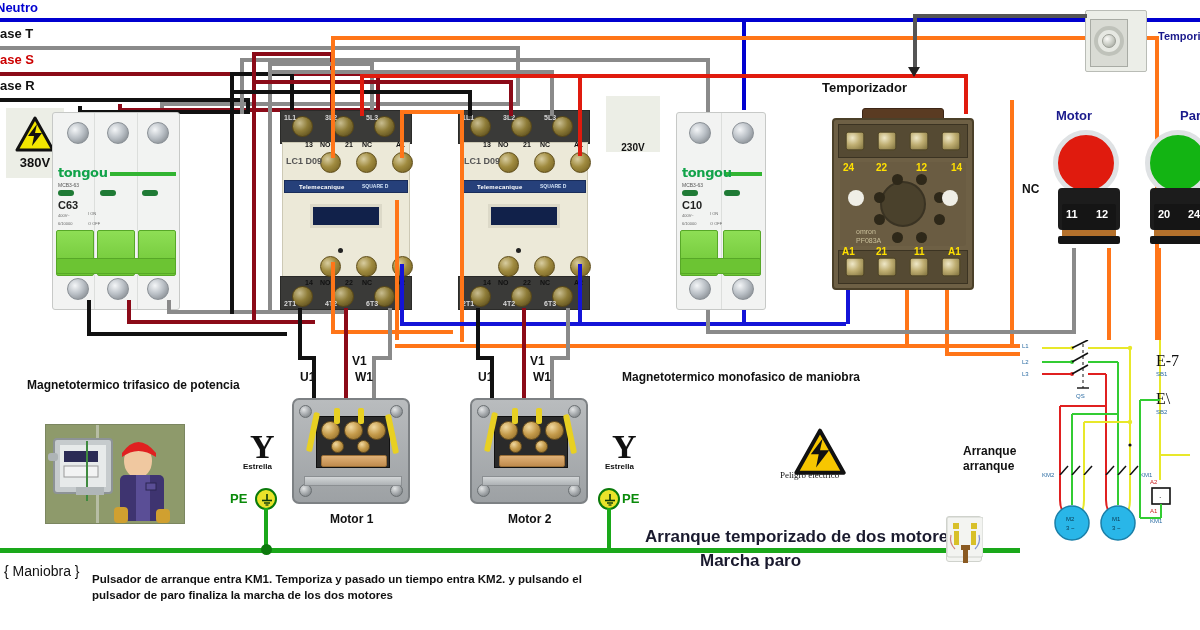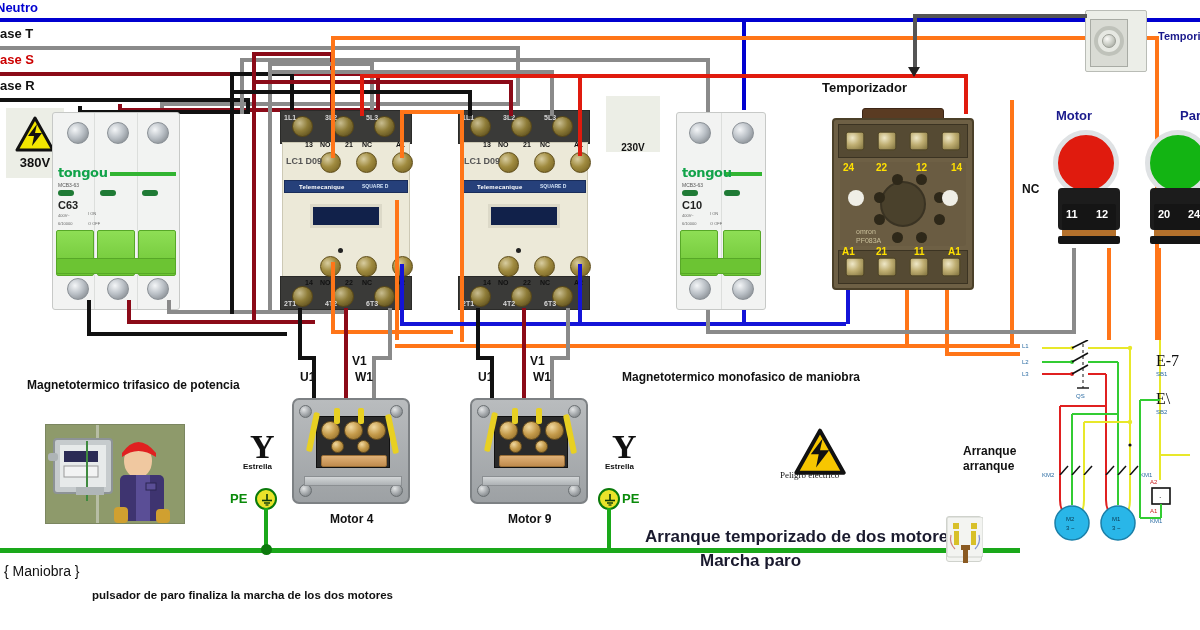--- a/index.html
+++ b/index.html
@@ -502,21 +502,21 @@
       <div class="mbox-term" style="left:14px; top:23px; width:13px; height:13px;"></div>
       <div class="mbox-term" style="left:40px; top:23px; width:13px; height:13px;"></div>
       <div class="mbox-bar" style="left:4px; top:38px; width:66px;"></div>
     </div>
     <div class="mbox-yel" style="left:16px; top:12px; width:6px; height:40px; transform:rotate(12deg);"></div>
     <div class="mbox-yel" style="left:40px; top:8px; width:6px; height:16px;"></div>
     <div class="mbox-yel" style="left:64px; top:8px; width:6px; height:16px;"></div>
     <div class="mbox-yel" style="left:95px; top:14px; width:6px; height:40px; transform:rotate(-12deg);"></div>
     <div class="mbox-plate" style="left:10px; bottom:16px; width:98px; height:10px;"></div>
   </div>
-  <div class="lbl" style="left:330px; top:512px; font-size:12px;">Motor 4</div>
+  <div class="lbl" style="left:330px; top:512px; font-size:12px;">Motor 1</div>
   <div class="lbl" style="left:250px; top:428px; font-size:34px; font-family:'Liberation Serif',serif;">Y</div>
   <div class="lbl" style="left:243px; top:462px; font-size:8px;">Estrella</div>
   <div class="pe" style="left:255px; top:488px;">
     <svg width="18" height="18" viewBox="0 0 18 18" style="position:absolute;left:1px;top:1px;">
       <line x1="9" y1="3" x2="9" y2="9" stroke="#0a3a0a" stroke-width="1.6"></line>
       <line x1="4" y1="9.5" x2="14" y2="9.5" stroke="#0a3a0a" stroke-width="1.6"></line>
       <line x1="6" y1="12" x2="12" y2="12" stroke="#0a3a0a" stroke-width="1.4"></line>
       <line x1="7.5" y1="14" x2="10.5" y2="14" stroke="#0a3a0a" stroke-width="1.2"></line>
     </svg>
   </div>
@@ -545,21 +545,21 @@
       <div class="mbox-term" style="left:14px; top:23px; width:13px; height:13px;"></div>
       <div class="mbox-term" style="left:40px; top:23px; width:13px; height:13px;"></div>
       <div class="mbox-bar" style="left:4px; top:38px; width:66px;"></div>
     </div>
     <div class="mbox-yel" style="left:16px; top:12px; width:6px; height:40px; transform:rotate(12deg);"></div>
     <div class="mbox-yel" style="left:40px; top:8px; width:6px; height:16px;"></div>
     <div class="mbox-yel" style="left:64px; top:8px; width:6px; height:16px;"></div>
     <div class="mbox-yel" style="left:95px; top:14px; width:6px; height:40px; transform:rotate(-12deg);"></div>
     <div class="mbox-plate" style="left:10px; bottom:16px; width:98px; height:10px;"></div>
   </div>
-  <div class="lbl" style="left:508px; top:512px; font-size:12px;">Motor 9</div>
+  <div class="lbl" style="left:508px; top:512px; font-size:12px;">Motor 2</div>
   <div class="lbl" style="left:612px; top:428px; font-size:34px; font-family:'Liberation Serif',serif;">Y</div>
   <div class="lbl" style="left:605px; top:462px; font-size:8px;">Estrella</div>
   <div class="pe" style="left:598px; top:488px;">
     <svg width="18" height="18" viewBox="0 0 18 18" style="position:absolute;left:1px;top:1px;">
       <line x1="9" y1="3" x2="9" y2="9" stroke="#0a3a0a" stroke-width="1.6"></line>
       <line x1="4" y1="9.5" x2="14" y2="9.5" stroke="#0a3a0a" stroke-width="1.6"></line>
       <line x1="6" y1="12" x2="12" y2="12" stroke="#0a3a0a" stroke-width="1.4"></line>
       <line x1="7.5" y1="14" x2="10.5" y2="14" stroke="#0a3a0a" stroke-width="1.2"></line>
     </svg>
   </div>
@@ -693,15 +693,16 @@
       <line x1="120" y1="60" x2="120" y2="178" stroke="#33cc33" stroke-width="2"></line>
       <line x1="120" y1="60" x2="140" y2="60" stroke="#33cc33" stroke-width="2"></line>
       <text x="2" y="8" font-size="6" fill="#2b6ca3" font-family="Liberation Sans">L1</text>
       <text x="2" y="24" font-size="6" fill="#2b6ca3" font-family="Liberation Sans">L2</text>
       <text x="2" y="36" font-size="6" fill="#2b6ca3" font-family="Liberation Sans">L3</text>
       <circle cx="110" cy="105" r="1.6" fill="#111"></circle>
     </svg>
   </div>
 
   <div class="lbl" style="left:4px; top:563px; font-size:14px; font-weight:normal;">{ Maniobra }</div>
+  <div class="lbl" style="left:92px; top:573px; font-size:11.5px;">Pulsador de arranque entra KM1. Temporiza y pasado un tiempo entra KM2. y pulsando el</div>
   <div class="lbl" style="left:92px; top:589px; font-size:11.5px;">pulsador de paro finaliza la marcha de los dos motores</div>
 
 </div>
 
 </body></html>

